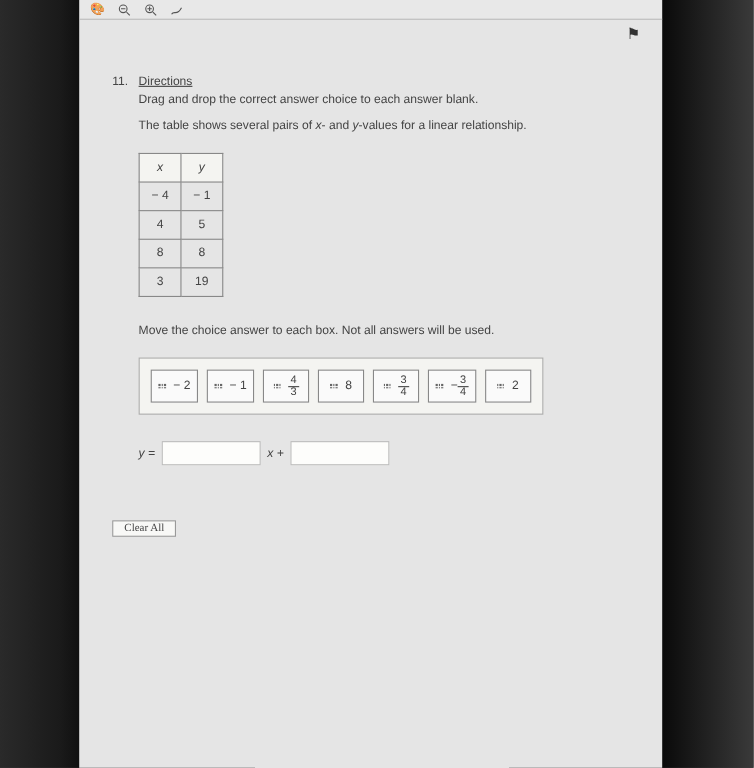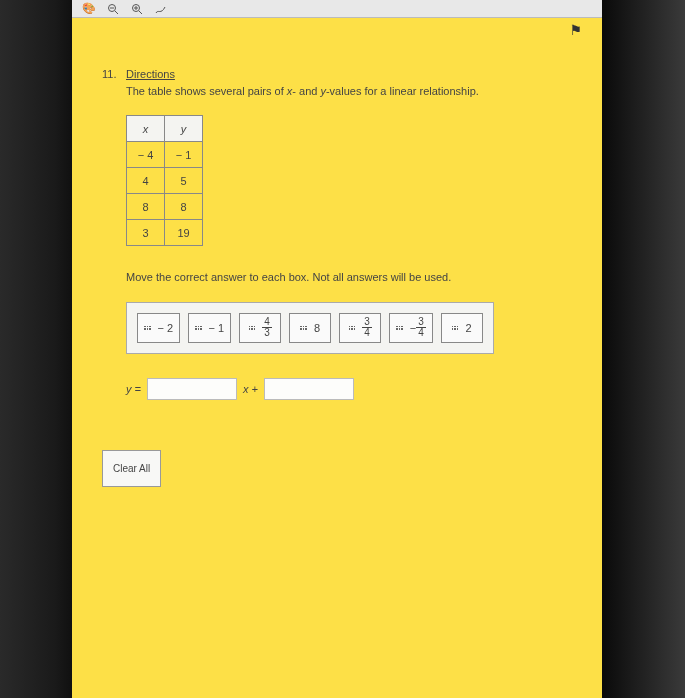--- a/index.html
+++ b/index.html
@@ -46,21 +46,21 @@
       font-size: 11px;
     }
     .flag-icon {
       position: absolute;
       right: 20px;
       top: 22px;
       color: #333;
       font-size: 14px;
     }
     .content-area {
-      background: #fde047;
+      background: #e5e5e5;
       padding: 50px 30px 30px 30px;
       height: calc(100% - 18px);
       color: #444;
       font-size: 11px;
     }
     .question-row { display: flex; align-items: baseline; gap: 6px; margin-bottom: 4px; }
     .qnum { min-width: 18px; }
     .directions-link { color: #444; }
     .indented { margin-left: 24px; }
     .para { margin-bottom: 16px; line-height: 1.4; }
@@ -132,24 +132,25 @@
     .drop-zone {
       border: 1px solid #bbb;
       background: #fdfdfb;
       width: 90px;
       height: 22px;
     }
     
     .clear-btn {
       border: 1px solid #999;
       background: #f8f8f6;
-      padding: 12px 10px;
+      padding: 1px 10px;
       font-size: 10px;
       color: #444;
       margin-left: 0;
+      font-family: Liberation Serif, serif;
     }
     .italic { font-style: italic; }
   </style>
 </head>
 <body>
 
 <div class="outer-frame">
   <div class="tablet-frame">
 
     <div class="toolbar">
@@ -178,20 +179,23 @@
 
     <span class="flag-icon">⚑</span>
 
     <div class="content-area">
       
       <div class="question-row">
         <span class="qnum">11.</span>
         <a href="#" class="directions-link">Directions</a>
       </div>
       
+      <div class="indented">
+        <p class="para-tight">Drag and drop the correct answer choice to each answer blank.</p>
+      </div>
       
       <div class="indented" style="margin-top:4px;">
         <p class="para">
           The table shows several pairs of <span class="italic">x</span>- and <span class="italic">y</span>-values for a linear relationship.
         </p>
 
         <table class="data-table">
           <tbody>
               <tr>
             <th>x</th>
@@ -210,21 +214,21 @@
             <td>8</td>
           </tr>
           <tr>
             <td>3</td>
             <td>19</td>
           </tr>
         </tbody>
           </table>
 
 
-        <p class="para" style="margin-top:24px;">Move the correct answer to each box. Not all answers will be used.</p>
+        <p class="para" style="margin-top:24px;">Move the choice answer to each box. Not all answers will be used.</p>
 
         <div class="answer-bank">
           <div class="tile">
             <span class="grip">
                 <span class="grip-row">
                   <span class="grip-dot"></span>
                   <span class="grip-dot"></span>
                   <span class="grip-dot"></span>
                 </span>
                 <span class="grip-row">

